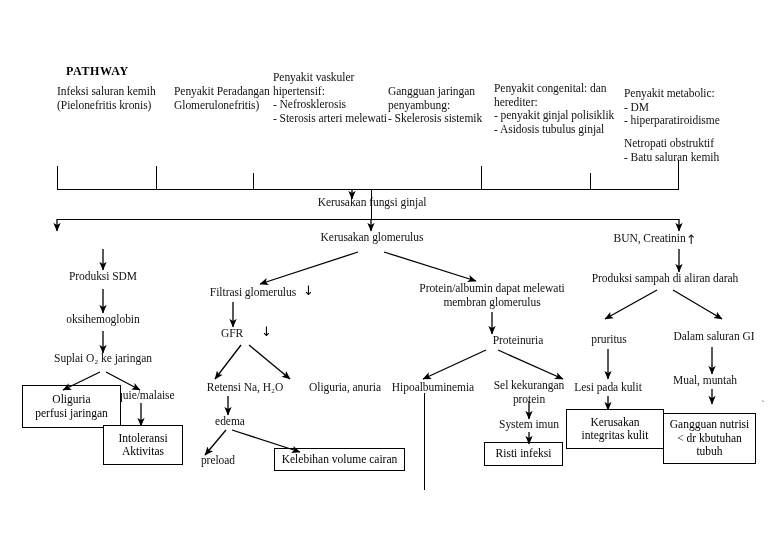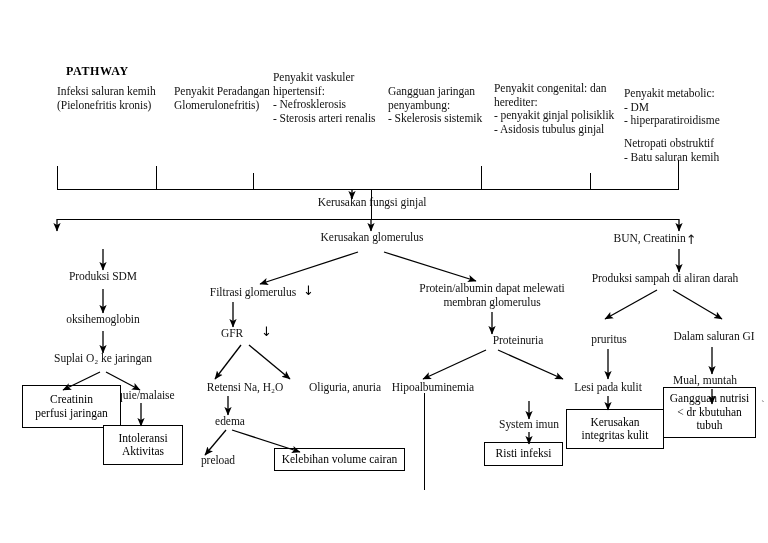--- a/index.html
+++ b/index.html
@@ -67,21 +67,21 @@
 
   <div class="node lft" style="left:57px;top:85px;width:120px;">Infeksi saluran kemih
 (Pielonefritis kronis)</div>
 
   <div class="node lft" style="left:174px;top:85px;width:110px;">Penyakit Peradangan
 Glomerulonefritis)</div>
 
   <div class="node lft" style="left:273px;top:71px;width:122px;">Penyakit vaskuler
 hipertensif:
 -  Nefrosklerosis
--  Sterosis arteri renalis</div>
+-  Sterosis arteri melewati</div>
 
   <div class="node lft" style="left:388px;top:85px;width:110px;">Gangguan jaringan
 penyambung:
 -  Skelerosis sistemik</div>
 
   <div class="node lft" style="left:494px;top:82px;width:130px;">Penyakit congenital: dan
 herediter:
 -  penyakit ginjal polisiklik
 -  Asidosis tubulus ginjal</div>
 
@@ -111,21 +111,21 @@
   <div class="node ctr" style="left:600px;top:231px;width:110px;"><span>BUN, Creatinin</span><span class="arrowglyph" style="position:relative;top:2px;">↑</span></div>
 
   <div class="node ctr" style="left:38px;top:270px;width:130px;">Produksi SDM</div>
 
   <div class="node ctr" style="left:38px;top:313px;width:130px;">oksihemoglobin</div>
 
   <div class="node ctr" style="left:28px;top:352px;width:150px;">Suplai O₂ ke jaringan</div>
 
   <div class="node ctr" style="left:92px;top:389px;width:90px;">Fatiquie/malaise</div>
 
-  <div class="box" style="left:22px;top:385px;width:99px;height:43px;">Creatinin
+  <div class="box" style="left:22px;top:385px;width:99px;height:43px;">Oliguria
 perfusi jaringan</div>
 
   <div class="box" style="left:103px;top:425px;width:80px;height:40px;">Intoleransi
 Aktivitas</div>
 
   <div class="node ctr" style="left:198px;top:286px;width:110px;">Filtrasi glomerulus</div>
   <div class="arrowglyph" style="left:303px;top:284px;">↓</div>
 
   <div class="node ctr" style="left:212px;top:327px;width:40px;">GFR</div>
   <div class="arrowglyph" style="left:261px;top:325px;">↓</div>
@@ -140,41 +140,43 @@
 
   <div class="box" style="left:274px;top:448px;width:131px;height:23px;">Kelebihan volume cairan</div>
 
   <div class="node ctr" style="left:406px;top:282px;width:172px;">Protein/albumin dapat melewati
 membran glomerulus</div>
 
   <div class="node ctr" style="left:476px;top:334px;width:84px;">Proteinuria</div>
 
   <div class="node ctr" style="left:381px;top:381px;width:104px;">Hipoalbuminemia</div>
 
+  <div class="node ctr" style="left:485px;top:379px;width:88px;">Sel  kekurangan
+protein</div>
 
   <div class="node ctr" style="left:485px;top:418px;width:88px;">System imun</div>
 
   <div class="box" style="left:484px;top:442px;width:79px;height:24px;">Risti infeksi</div>
 
   <div class="vline" style="left:424px;top:393px;height:97px;"></div>
 
   <div class="node ctr" style="left:580px;top:272px;width:170px;">Produksi sampah di aliran darah</div>
 
   <div class="node ctr" style="left:575px;top:333px;width:68px;text-align:center;">pruritus</div>
 
   <div class="node ctr" style="left:556px;top:381px;width:104px;">Lesi pada kulit</div>
 
   <div class="node ctr" style="left:660px;top:330px;width:108px;">Dalam saluran GI</div>
 
   <div class="node ctr" style="left:660px;top:374px;width:90px;">Mual, muntah</div>
 
   <div class="box" style="left:566px;top:409px;width:98px;height:40px;">Kerusakan
 integritas kulit</div>
 
-  <div class="box" style="left:663px;top:387px;width:93px;height:51px;">Gangguan nutrisi
+  <div class="box" style="left:663px;top:413px;width:93px;height:51px;">Gangguan nutrisi
 &lt; dr kbutuhan
 tubuh</div>
 
   <div class="edge-artifact" style="left:761px;top:400px;">ˋ</div>
 
   <svg class="ov" viewBox="0 0 768 543">
     <defs>
       <marker id="ah" markerWidth="9" markerHeight="9" refX="6.2" refY="3" orient="auto" markerUnits="strokeWidth">
         <path d="M0,0.2 L6.6,3 L0,5.8 L1.5,3 z" fill="#000"></path>
       </marker>

